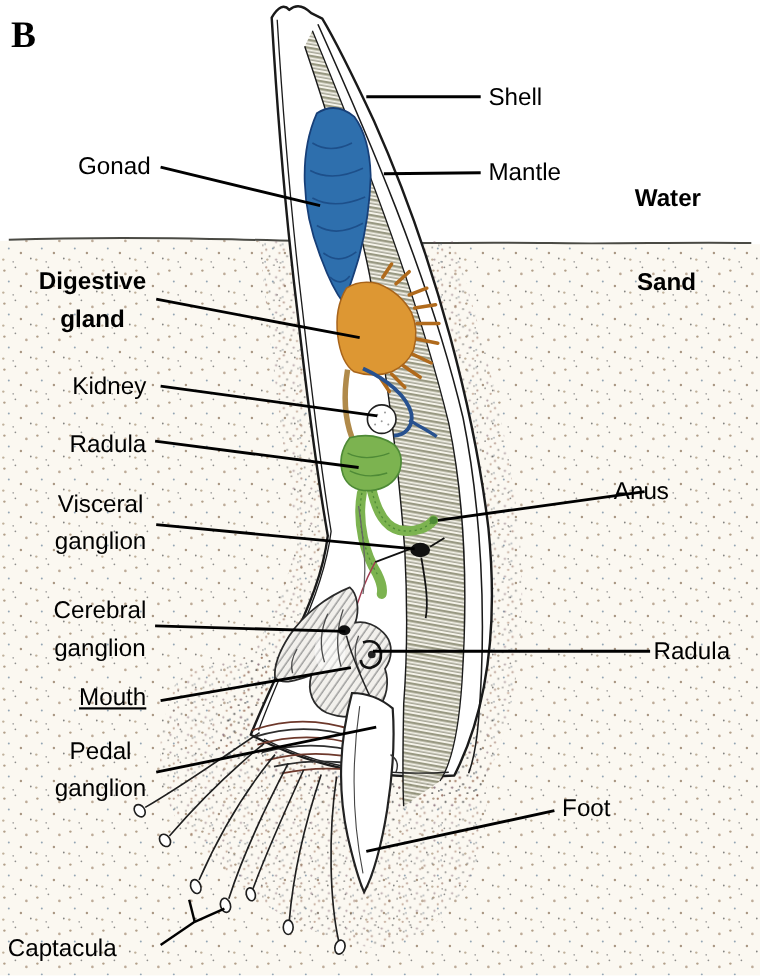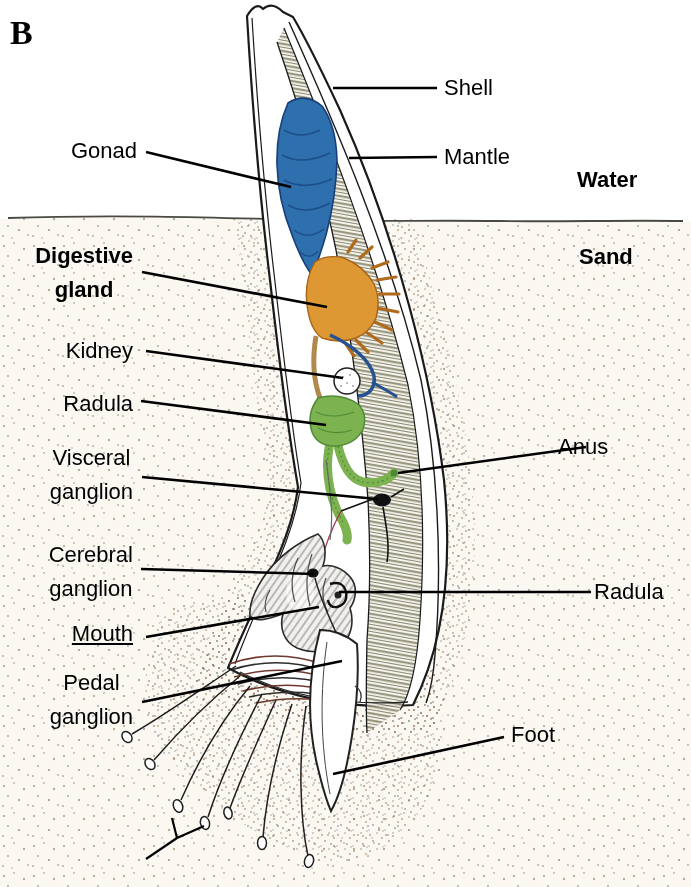--- a/index.html
+++ b/index.html
@@ -241,13 +241,14 @@
   <div class="lbl ra l-visceral">Visceral
 ganglion</div>
   <div class="lbl l-anus">Anus</div>
   <div class="lbl ra l-cerebral">Cerebral
 ganglion</div>
   <div class="lbl l-radula">Radula</div>
   <div class="lbl ra l-mouth">Mouth</div>
   <div class="lbl ra l-pedal">Pedal
 ganglion</div>
   <div class="lbl l-foot">Foot</div>
+  <div class="lbl l-captacula">Captacula</div>
 </div>
 
 </body></html>

